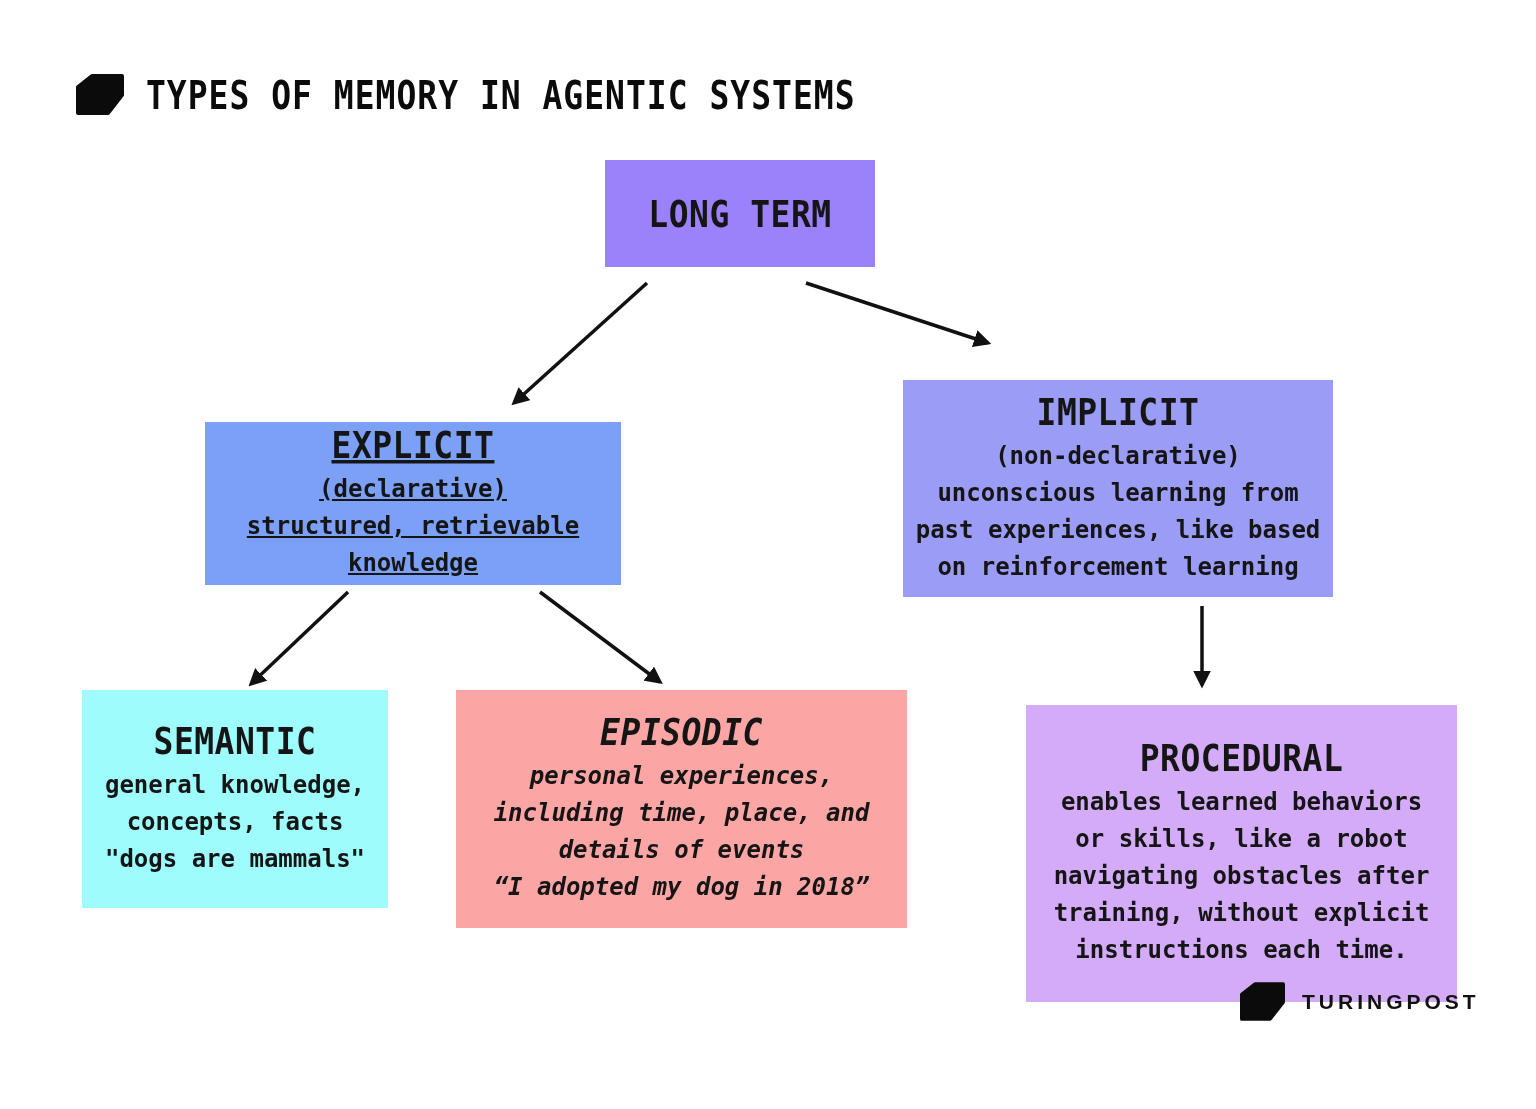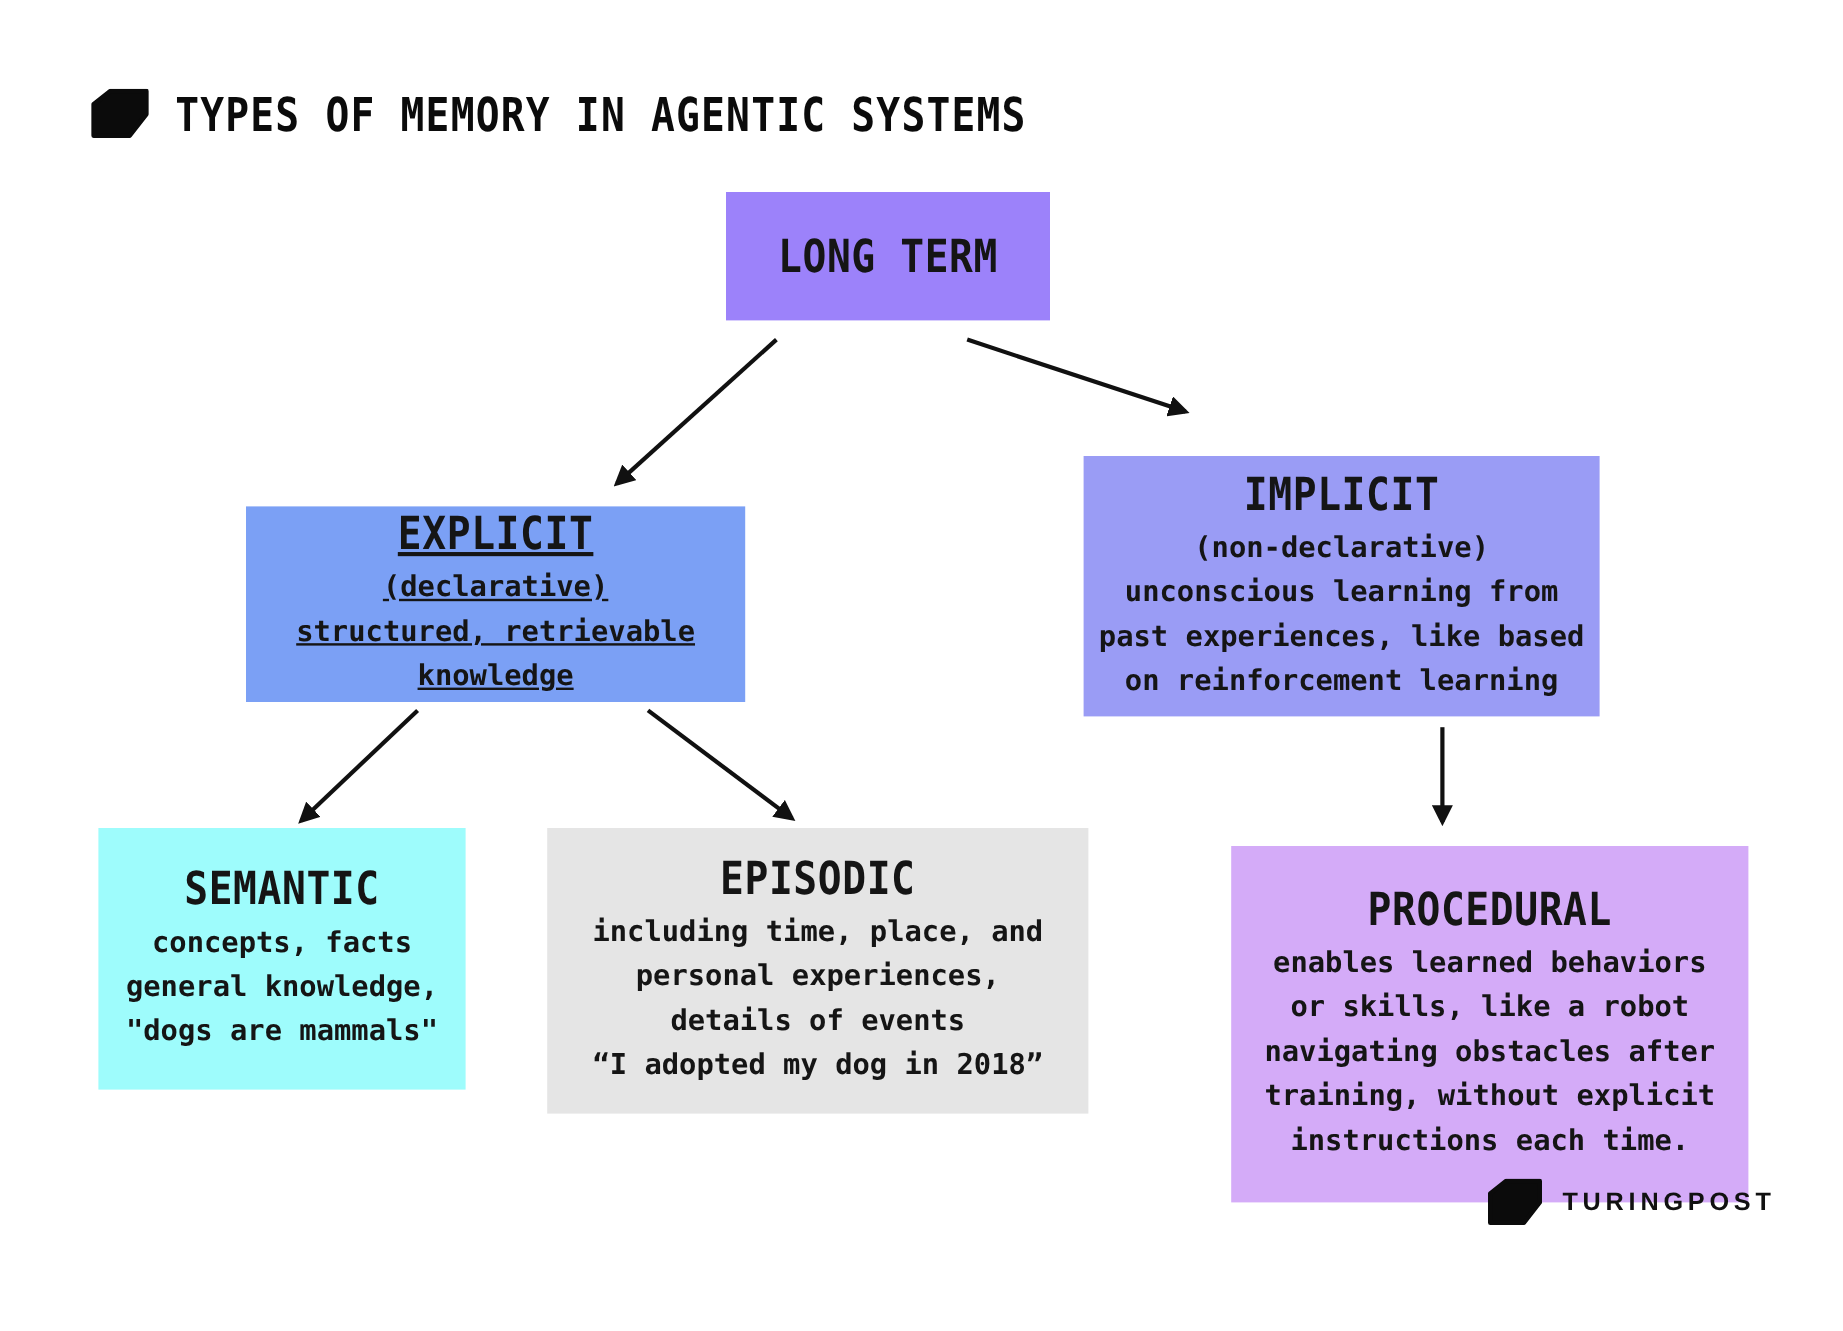--- a/index.html
+++ b/index.html
@@ -135,29 +135,29 @@
   <section class="node" id="node-implicit" style="background: rgb(154, 156, 245);">
     <h2>IMPLICIT</h2>
     <div class="line">(non-declarative)</div>
     <div class="line">unconscious learning from</div>
     <div class="line">past experiences, like based</div>
     <div class="line">on reinforcement learning</div>
   </section>
 
   <section class="node" id="node-semantic" style="background: rgb(158, 252, 252);">
     <h2>SEMANTIC</h2>
+    <div class="line">general knowledge,</div>
     <div class="line">concepts, facts</div>
-    <div class="line">general knowledge,</div>
     <div class="line">"dogs are mammals"</div>
   </section>
 
-  <section class="node" id="node-episodic" style="background: #e5e5e5;">
+  <section class="node" id="node-episodic" style="background: #fca5a5; font-style: italic;">
     <h2>EPISODIC</h2>
+    <div class="line">personal experiences,</div>
     <div class="line">including time, place, and</div>
-    <div class="line">personal experiences,</div>
     <div class="line">details of events</div>
     <div class="line">“I adopted my dog in 2018”</div>
   </section>
 
   <section class="node" id="node-procedural" style="background: rgb(212, 171, 248);">
     <h2>PROCEDURAL</h2>
     <div class="line">enables learned behaviors</div>
     <div class="line">or skills, like a robot</div>
     <div class="line">navigating obstacles after</div>
     <div class="line">training, without explicit</div>

